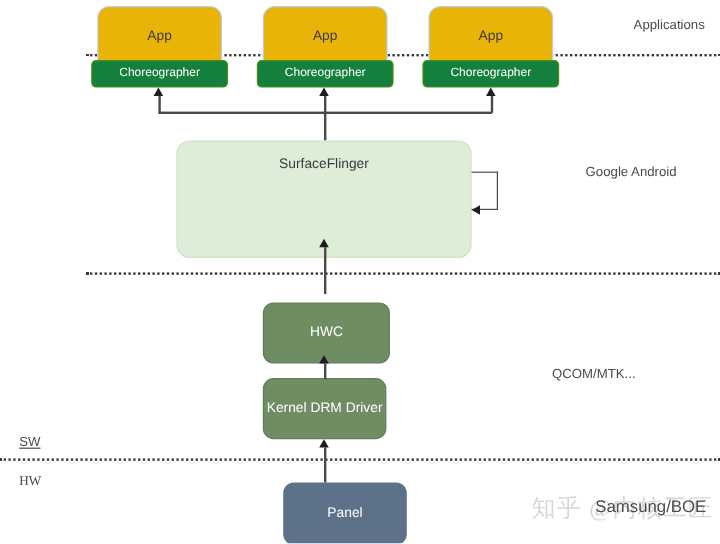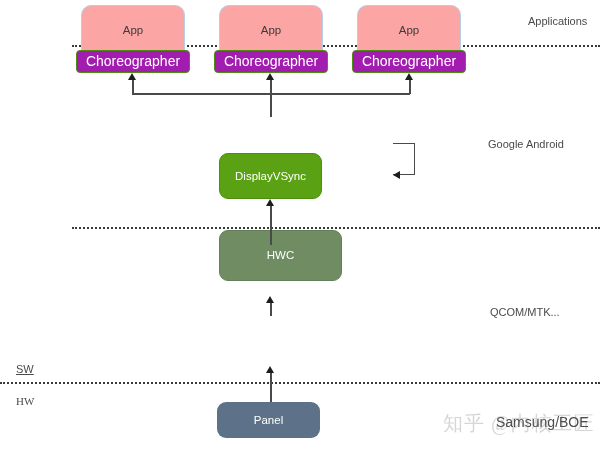--- a/index.html
+++ b/index.html
@@ -32,34 +32,34 @@
     display: flex;
     align-items: center;
     justify-content: center;
     text-align: center;
     border-radius: 9px;
     font-size: 11.5px;
     line-height: 1.25;
   }
 
   .node.app {
-    background: #fca5a5;
+    background: #eab308;
     border: 1px solid #b7cfe6;
     color: #3b3b3b;
     align-items: flex-start;
     padding-top: 17px;
     border-radius: 10px 10px 3px 3px;
   }
 
   .node.choreographer {
-    background: #a21caf;
+    background: #15803d;
     border: 1px solid #4d8d10;
     color: #ffffff;
     border-radius: 4px;
-    font-size: 14px;
+    font-size: 10px;
     text-align: right;
   }
 
   .node.surfaceflinger {
     background: #ddedd7;
     border: 1px solid #cfe3c7;
     color: #3b3b3b;
     align-items: flex-start;
     padding-top: 12px;
     border-radius: 11px;
@@ -179,55 +179,58 @@
 
   <div class="conn vline" style="left:132px; top:80px; height:14px;"></div>
   <div class="arrow-up" style="left:128.3px; top:73px;"></div>
 
   <div class="conn vline" style="left:409px; top:80px; height:14px;"></div>
   <div class="arrow-up" style="left:405.3px; top:73px;"></div>
 
   <div class="conn vline" style="left:270px; top:80px; height:37px;"></div>
   <div class="arrow-up" style="left:266.3px; top:73px;"></div>
 
-
-  <div class="node vsync" style="left:219px; top:153px; width:103px; height:46px;">
-    <span>DisplayVSync</span>
-  </div>
+  <div class="node surfaceflinger" style="left:147px; top:117px; width:246px; height:98px;">
+    <span>SurfaceFlinger</span>
+  </div>
+
 
   <div class="loop" style="left:393px; top:143px; width:22px; height:32px;"></div>
   <div class="arrow-left" style="left:393px; top:170.5px;"></div>
 
-  <div class="node sage" style="left:219px; top:230px; width:123px; height:51px;">
+  <div class="node sage" style="left:219px; top:252px; width:106px; height:51px;">
     <span>HWC</span>
   </div>
 
   <div class="conn vline" style="left:270px; top:206px; height:39px;"></div>
   <div class="arrow-up" style="left:266.3px; top:199px;"></div>
 
+  <div class="node sage" style="left:219px; top:315px; width:103px; height:51px;">
+    <span>Kernel DRM Driver</span>
+  </div>
 
   <div class="conn vline" style="left:270px; top:303px; height:13px;"></div>
   <div class="arrow-up" style="left:266.3px; top:296px;"></div>
 
-  <div class="node slate" style="left:217px; top:402px; width:103px; height:36px;">
+  <div class="node slate" style="left:236px; top:402px; width:103px; height:52px;">
     <span>Panel</span>
   </div>
 
   <div class="conn vline" style="left:270px; top:373px; height:29px;"></div>
   <div class="arrow-up" style="left:266.3px; top:366px;"></div>
 
   <div class="side-label" style="left:492px; top:15px;margin-left:36px;">
     <span>Applications</span>
   </div>
 
   <div class="side-label" style="left:488px; top:127px;margin-top:11px;">
     <span>Google Android</span>
   </div>
 
-  <div class="side-label" style="left:490px; top:306px;">
+  <div class="side-label" style="left:460px; top:306px;">
     <span>QCOM/MTK...</span>
   </div>
 
   <div class="side-label" style="left:16px; top:363px;text-decoration:underline;">
     <span>SW</span>
   </div>
   <div class="side-label" style="left:16px; top:395px;font-family:Liberation Serif, serif;">
     <span>HW</span>
   </div>
 

